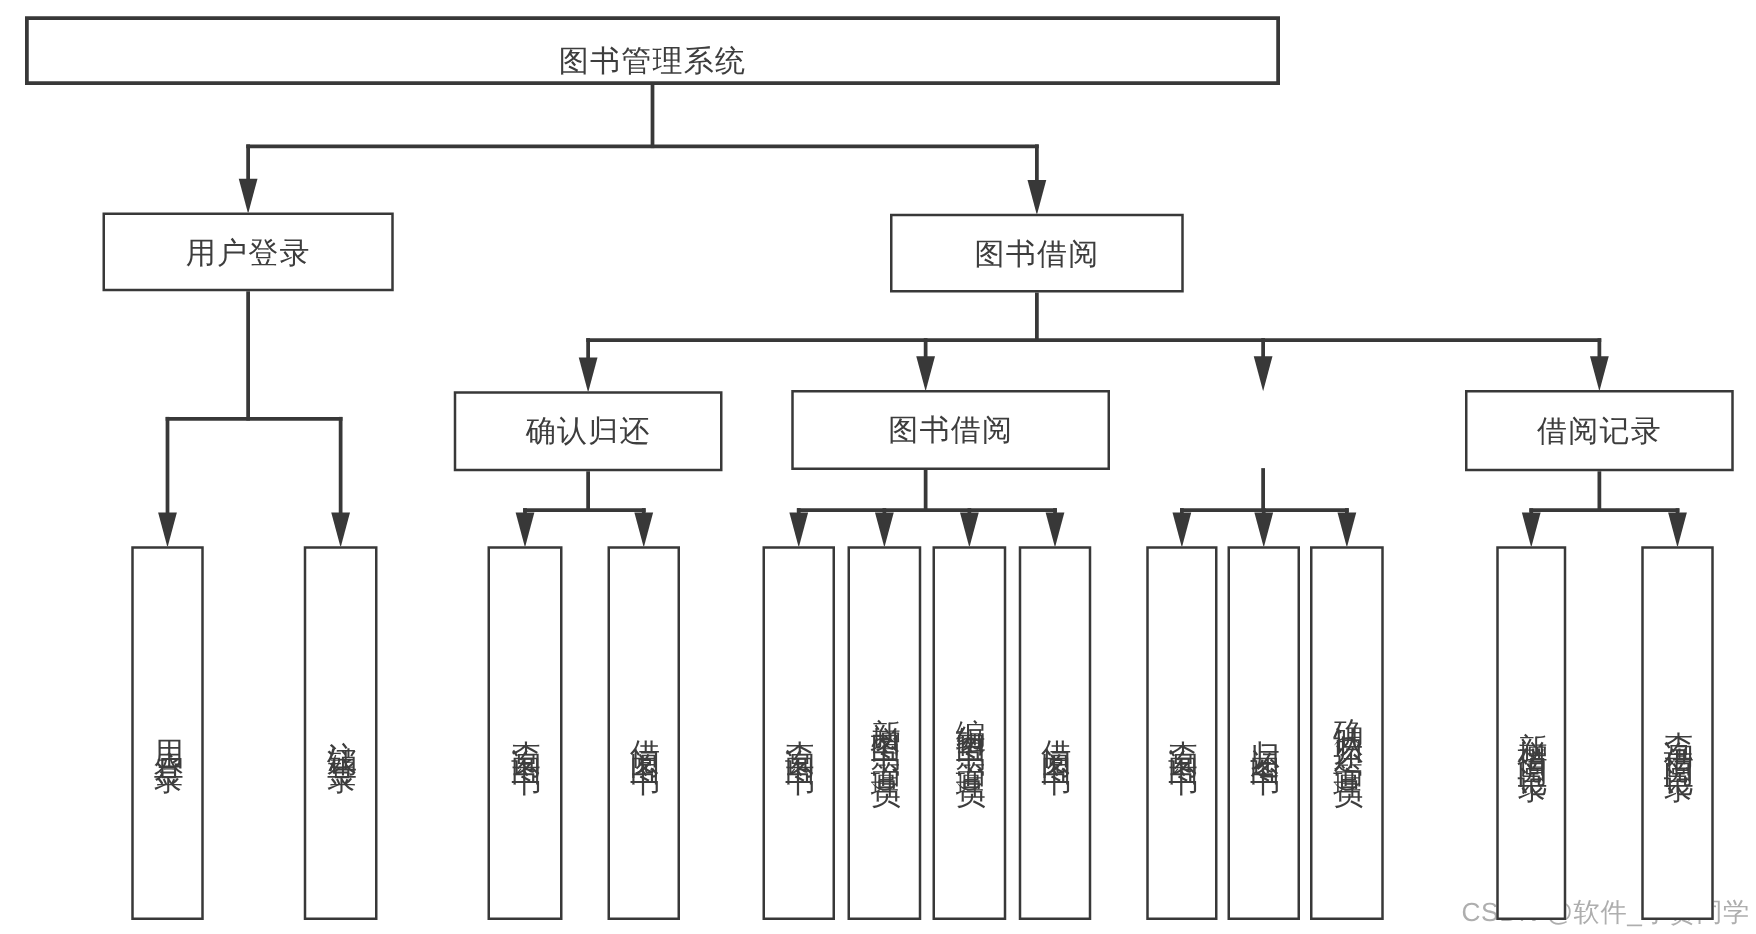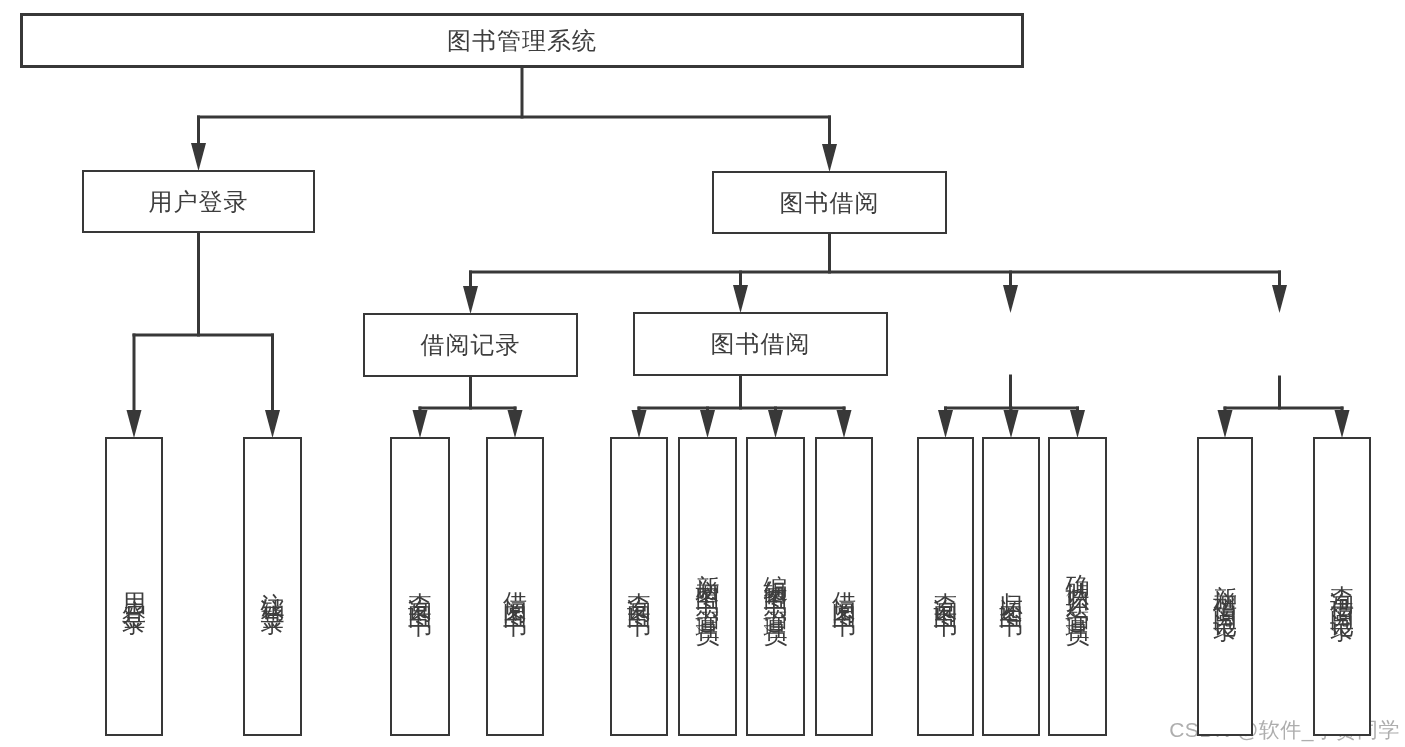--- a/index.html
+++ b/index.html
@@ -102,37 +102,37 @@
       <line x1="1279.5" y1="272" x2="1279.5" y2="289" stroke="#383838" stroke-width="3" stroke-linecap="square"></line>
       <polygon points="1279.5,313 1272,285 1287,285" fill="#383838"></polygon>
       <line x1="1279.5" y1="377" x2="1279.5" y2="408" stroke="#383838" stroke-width="3" stroke-linecap="square"></line>
       <line x1="1225" y1="408" x2="1342" y2="408" stroke="#383838" stroke-width="3" stroke-linecap="square"></line>
       <line x1="1225" y1="408" x2="1225" y2="414" stroke="#383838" stroke-width="3" stroke-linecap="square"></line>
       <polygon points="1225,438 1217.5,410 1232.5,410" fill="#383838"></polygon>
       <line x1="1342" y1="408" x2="1342" y2="414" stroke="#383838" stroke-width="3" stroke-linecap="square"></line>
       <polygon points="1342,438 1334.5,410 1349.5,410" fill="#383838"></polygon>
     </svg>
   <div id="watermark" style="color: rgb(174, 174, 174);">CSDN @软件_小贺同学</div>
-<div class="node h-node root" style="left: 20px; top: 13px; width: 1004px; height: 55px;">
+<div class="node h-node root" style="left: 20px; top: 13px; width: 1004px; height: 55px; align-items: flex-end;">
       <span>图书管理系统</span>
     </div>
     <div class="node h-node" style="left: 82px; top: 170px; width: 233px; height: 63px;">
       <span>用户登录</span>
     </div>
     <div class="node v-node" style="left: 105px; top: 437px; width: 58px; height: 299px;">
       <span>用户登录</span>
     </div>
     <div class="node v-node" style="left: 243px; top: 437px; width: 59px; height: 299px;">
       <span>注销登录</span>
     </div>
     <div class="node h-node" style="left: 712px; top: 171px; width: 235px; height: 63px;">
       <span>图书借阅</span>
     </div>
     <div class="node h-node" style="left: 363px; top: 313px; width: 215px; height: 64px;">
-      <span>借阅记录</span>
+      <span>确认归还</span>
     </div>
     <div class="node v-node" style="left: 390px; top: 437px; width: 60px; height: 299px;">
       <span>查询图书</span>
     </div>
     <div class="node v-node" style="left: 486px; top: 437px; width: 58px; height: 299px;">
       <span>借阅图书</span>
     </div>
     <div class="node h-node" style="left: 633px; top: 312px; width: 255px; height: 64px;">
       <span>图书借阅</span>
     </div>
@@ -150,19 +150,22 @@
     </div>
     <div class="node v-node" style="left: 917px; top: 437px; width: 57px; height: 299px;">
       <span>查询图书</span>
     </div>
     <div class="node v-node" style="left: 982px; top: 437px; width: 58px; height: 299px;">
       <span>归还图书</span>
     </div>
     <div class="node v-node" style="left: 1048px; top: 437px; width: 59px; height: 299px;">
       <span>确认归还（管理员）</span>
     </div>
+    <div class="node h-node" style="left: 1172px; top: 312px; width: 215px; height: 65px;">
+      <span>借阅记录</span>
+    </div>
     <div class="node v-node" style="left: 1197px; top: 437px; width: 56px; height: 299px;">
       <span>新增借阅记录</span>
     </div>
     <div class="node v-node" style="left: 1313px; top: 437px; width: 58px; height: 299px;">
       <span>查询借阅记录</span>
     </div>
   </div>
 
 </body></html>

